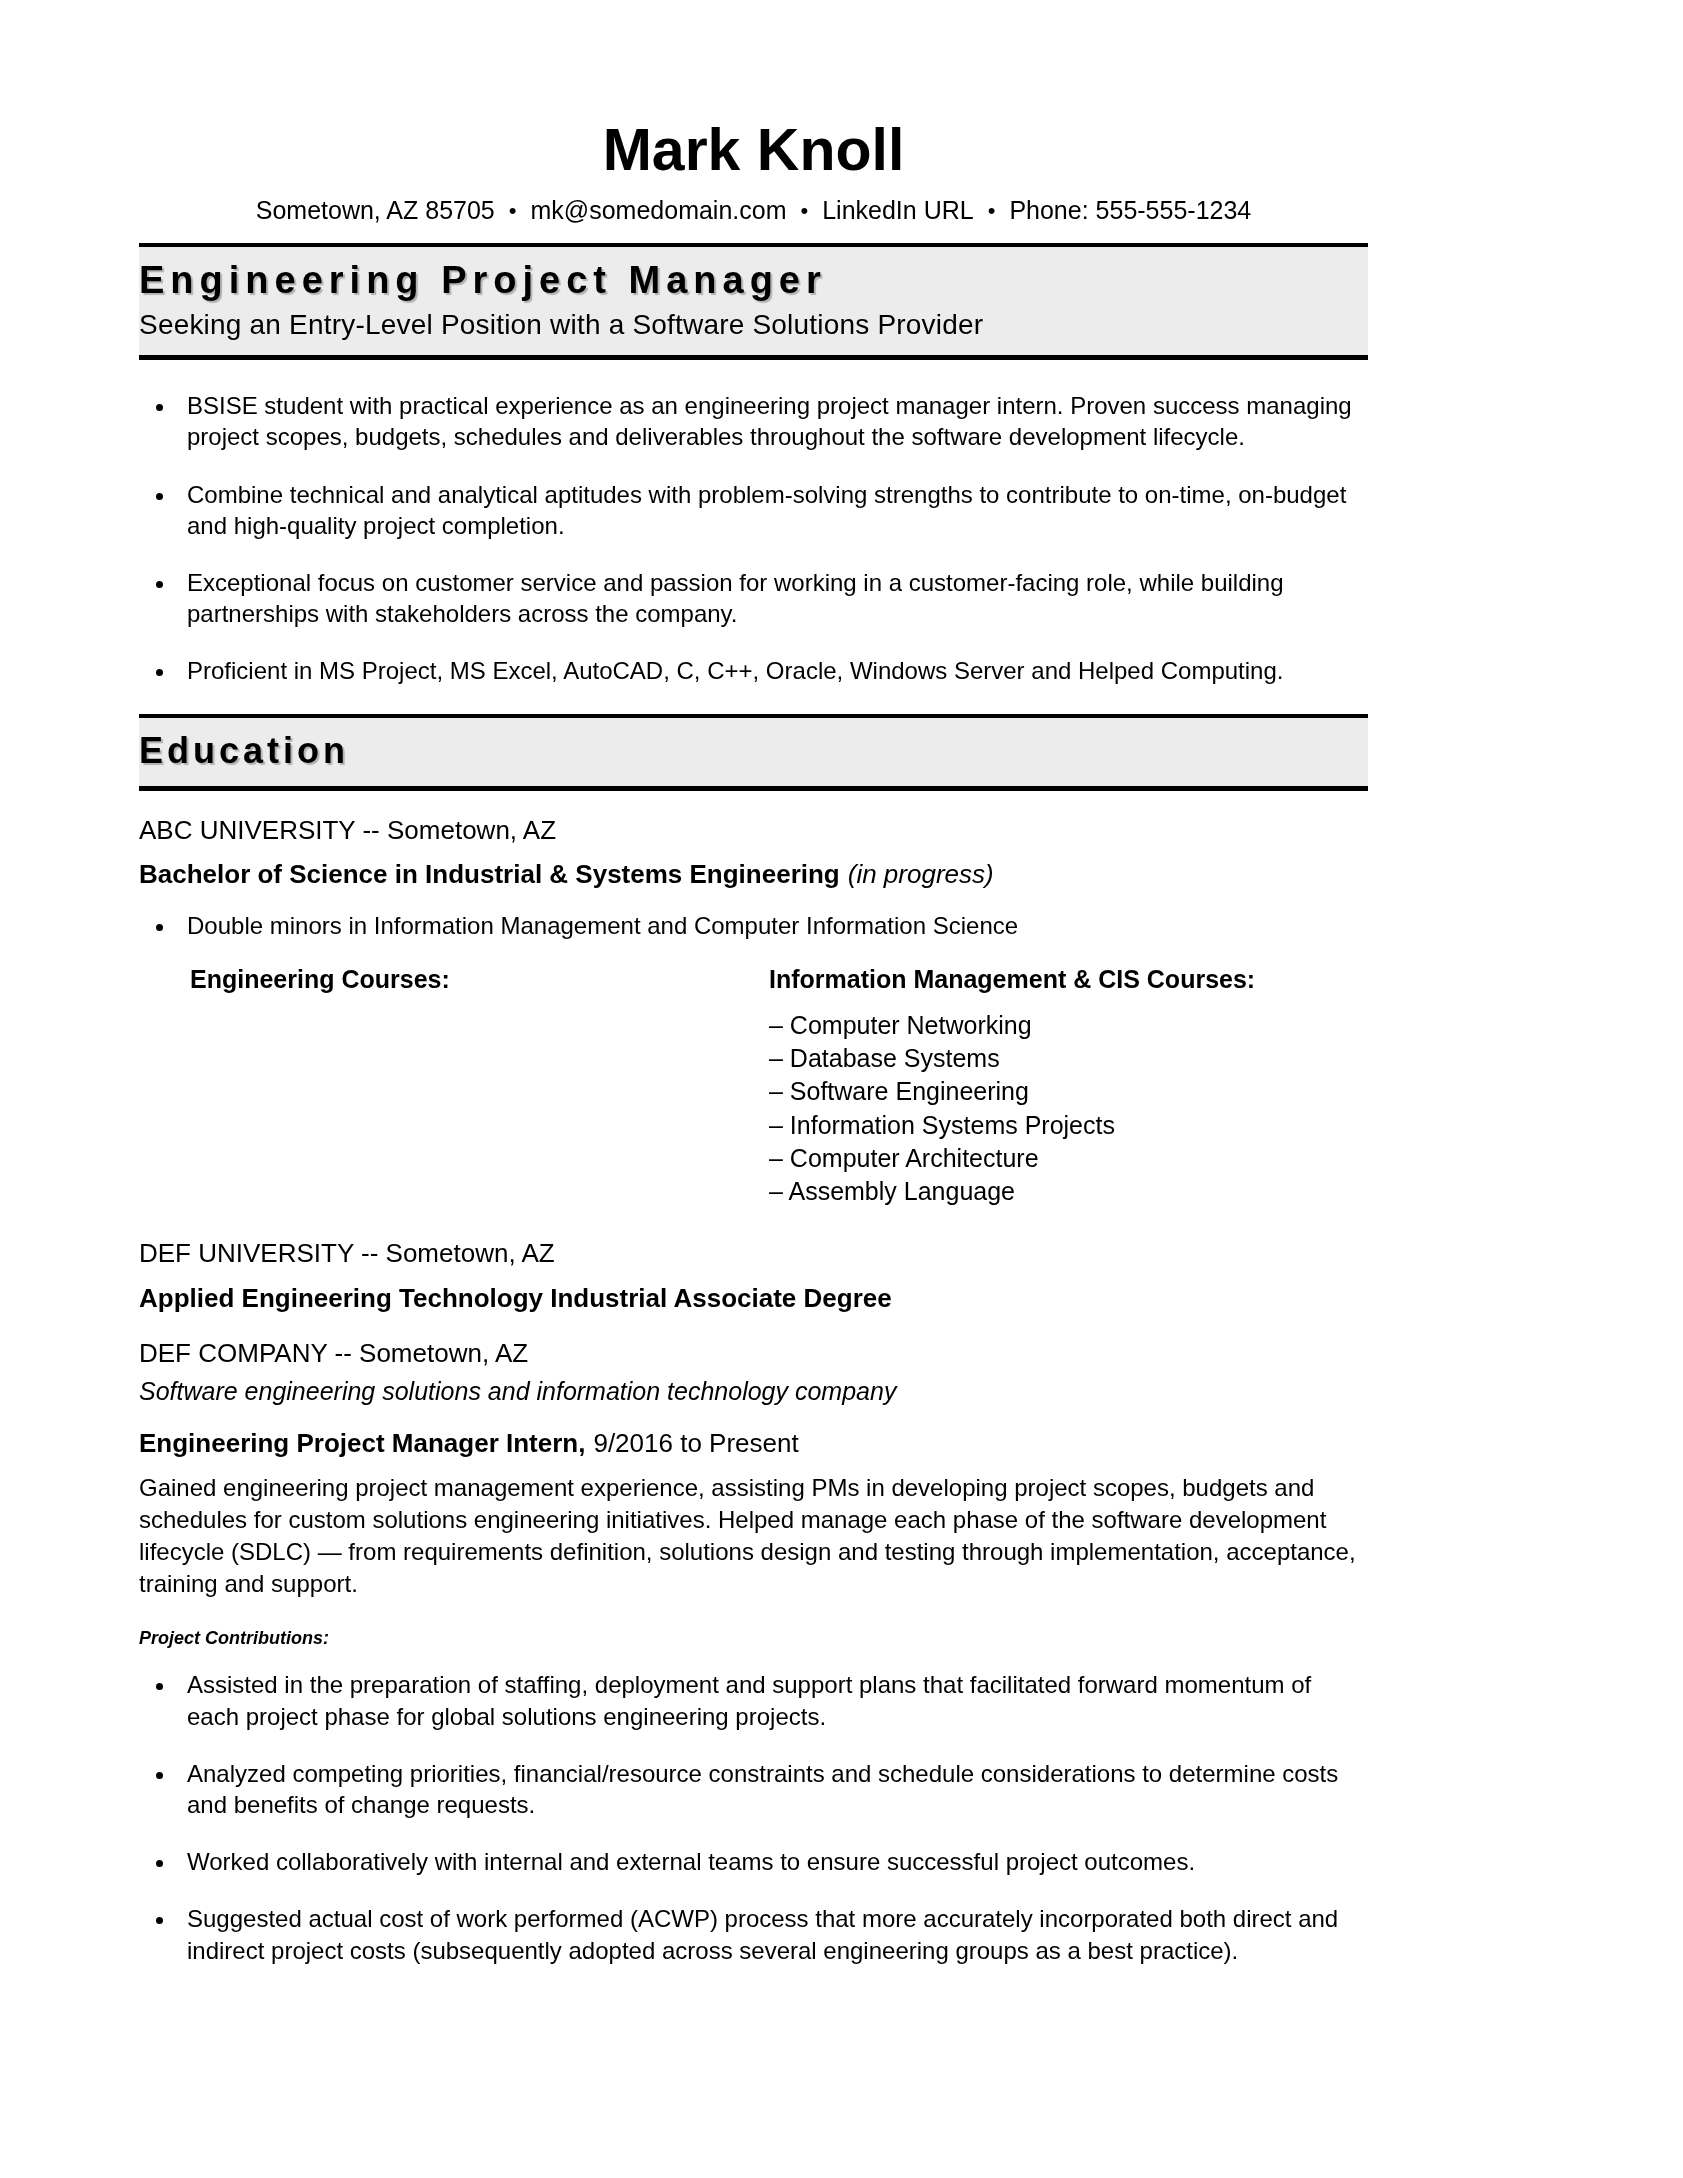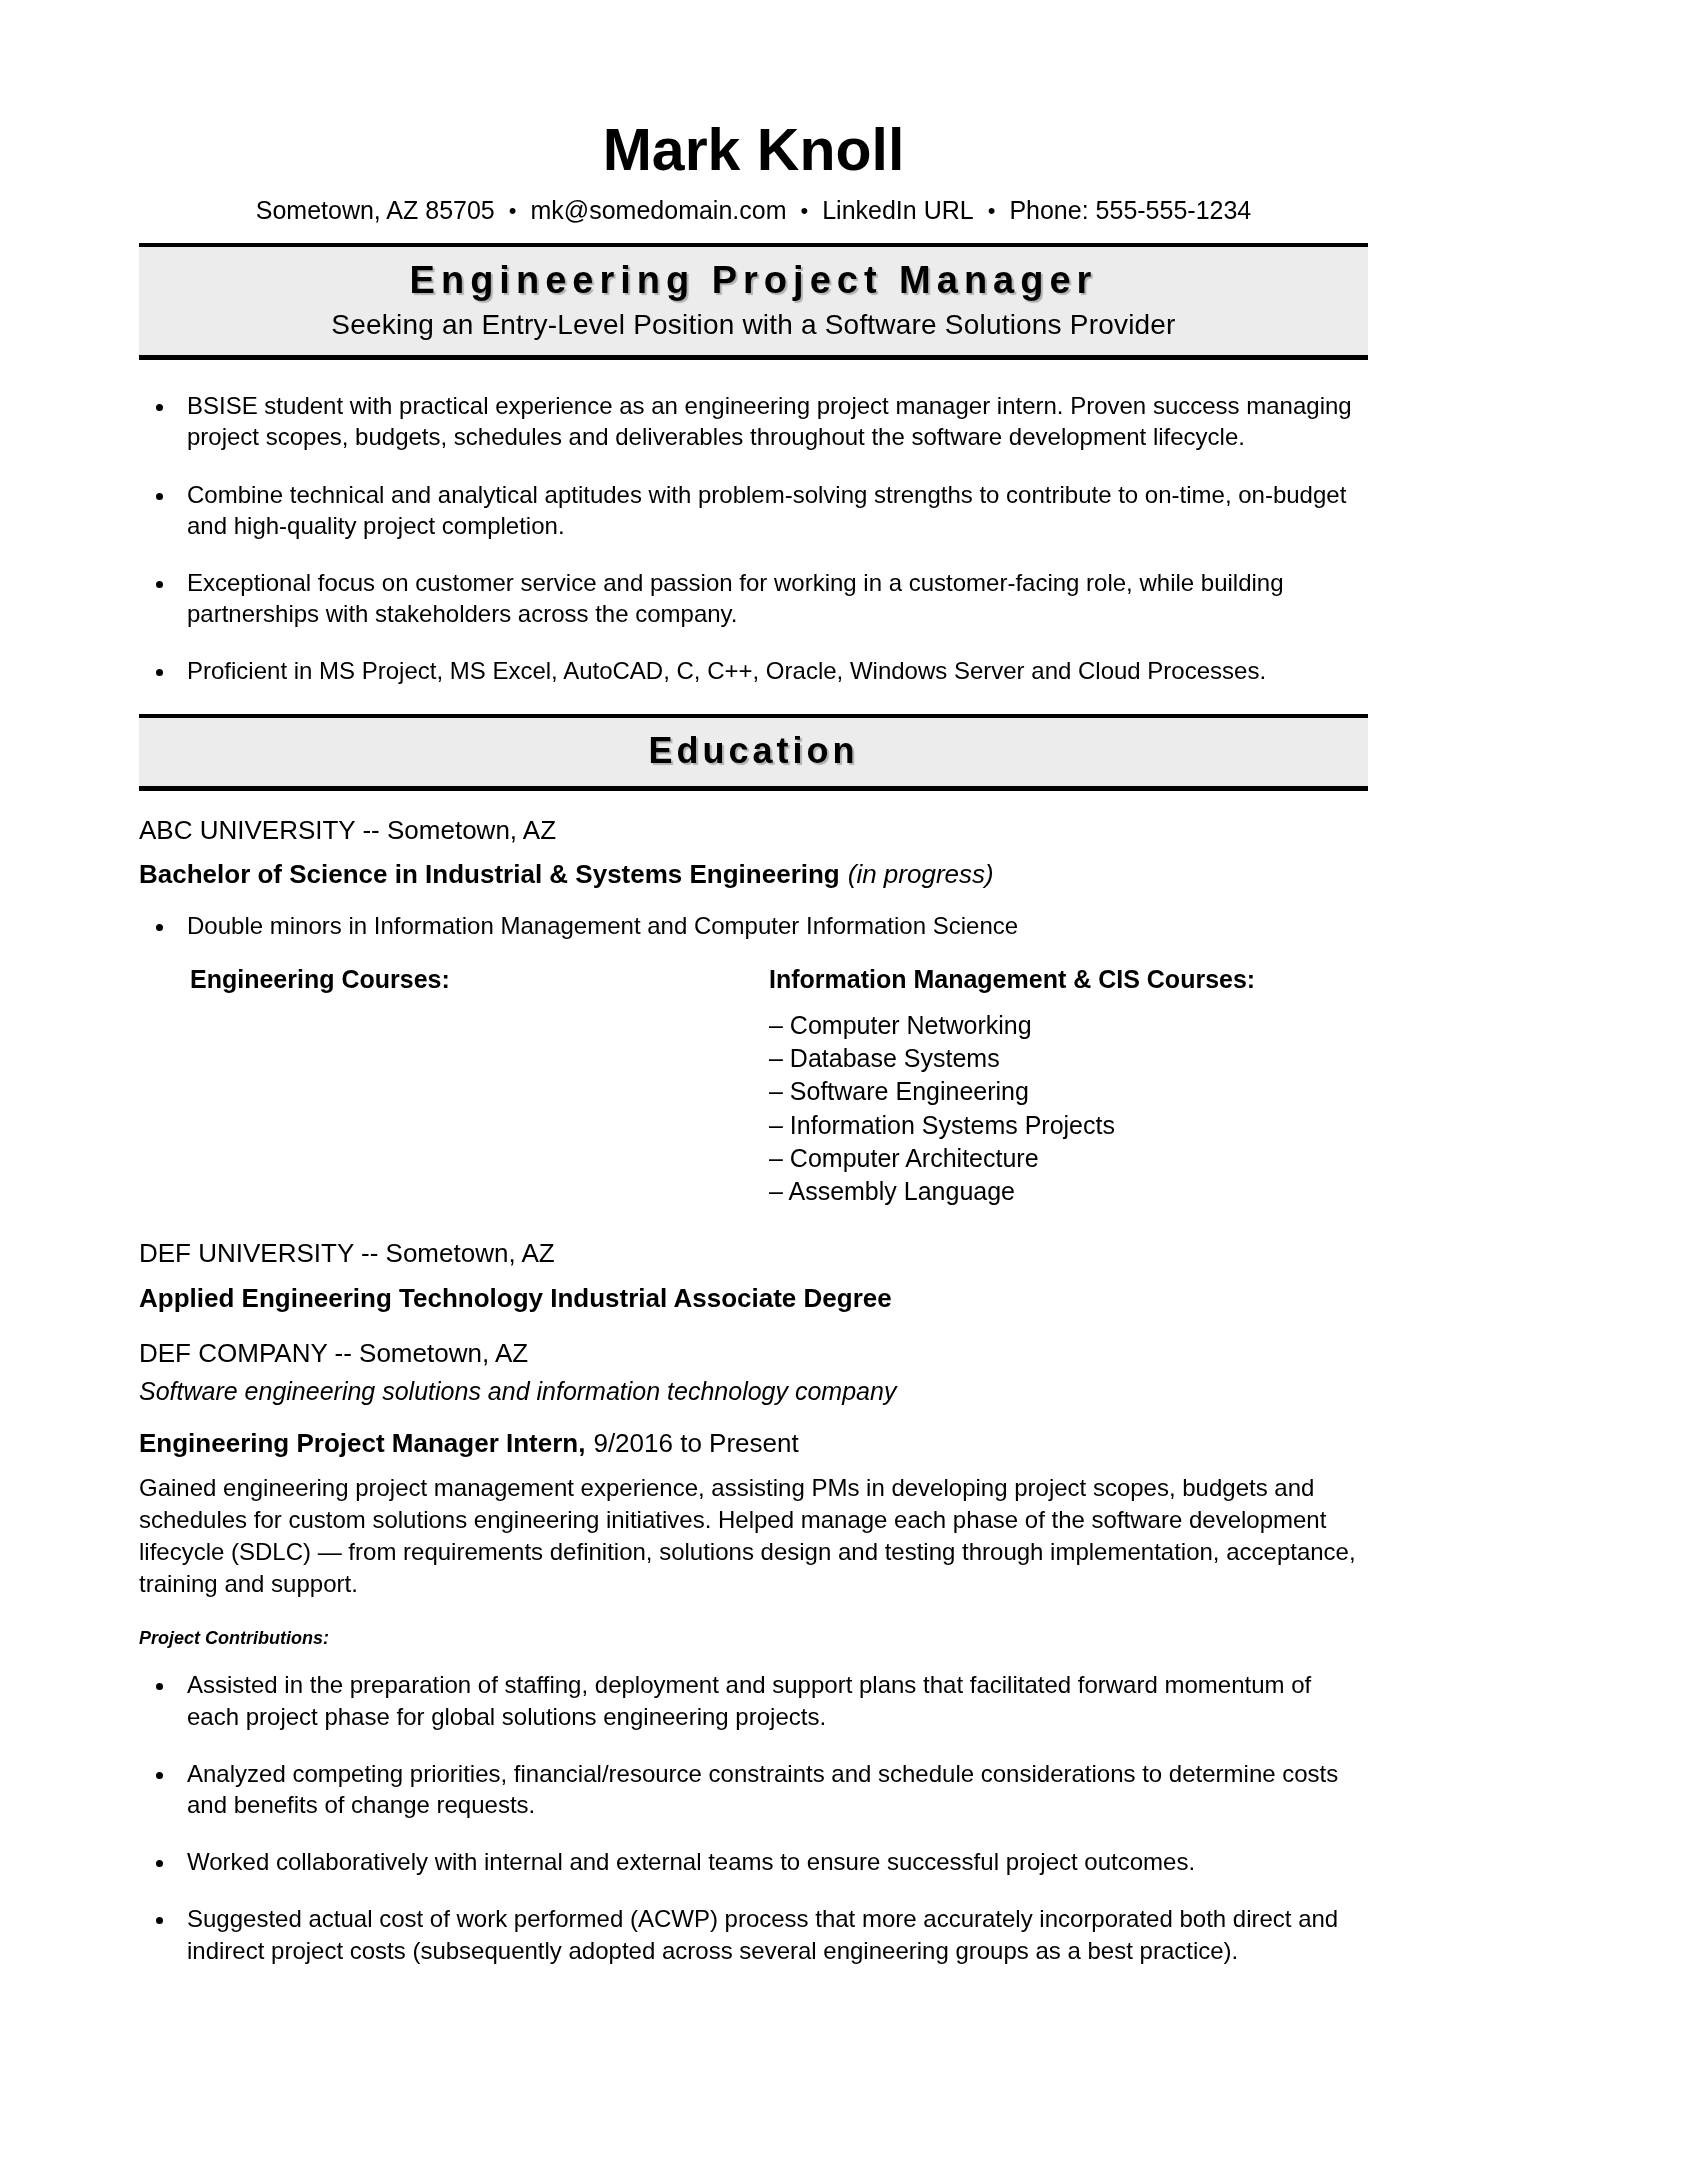--- a/index.html
+++ b/index.html
@@ -39,21 +39,20 @@
     font-size: 22px;
     vertical-align: 1px;
   }
 
   
   .band {
     margin-top: 18px;
     background: #ececec;
     border-top: 4px solid #000000;
     border-bottom: 5px solid #000000;
-    text-align: center;
     padding: 12px 0 14px 0;
   }
   .band-title {
     font-size: 38px;
     font-weight: bold;
     letter-spacing: 6px;
     line-height: 1.15;
     text-shadow: 2px 2px 1px rgba(0,0,0,0.25);
   }
   .band-subtitle {
@@ -159,21 +158,21 @@
 
   <div class="band">
     <div class="band-title">Engineering Project Manager</div>
     <div class="band-subtitle">Seeking an Entry-Level Position with a Software Solutions Provider</div>
   </div>
 
   <ul class="bullets">
     <li>BSISE student with practical experience as an engineering project manager intern. Proven success managing project scopes, budgets, schedules and deliverables throughout the software development lifecycle.</li>
     <li>Combine technical and analytical aptitudes with problem-solving strengths to contribute to on-time, on-budget and high-quality project completion.</li>
     <li>Exceptional focus on customer service and passion for working in a customer-facing role, while building partnerships with stakeholders across the company.</li>
-    <li>Proficient in MS Project, MS Excel, AutoCAD, C, C++, Oracle, Windows Server and Cloud Processes.</li>
+    <li>Proficient in MS Project, MS Excel, AutoCAD, C, C++, Oracle, Windows Server and Helped Computing.</li>
   </ul>
 
   <div class="band section-band">
     <div class="band-title">Education</div>
   </div>
 
   <div class="school-line">ABC UNIVERSITY -- Sometown, AZ</div>
   <div class="degree-line">
     <span>Bachelor of Science in Industrial &amp; Systems Engineering</span><span class="degree-note">(in progress)</span>
   </div>

